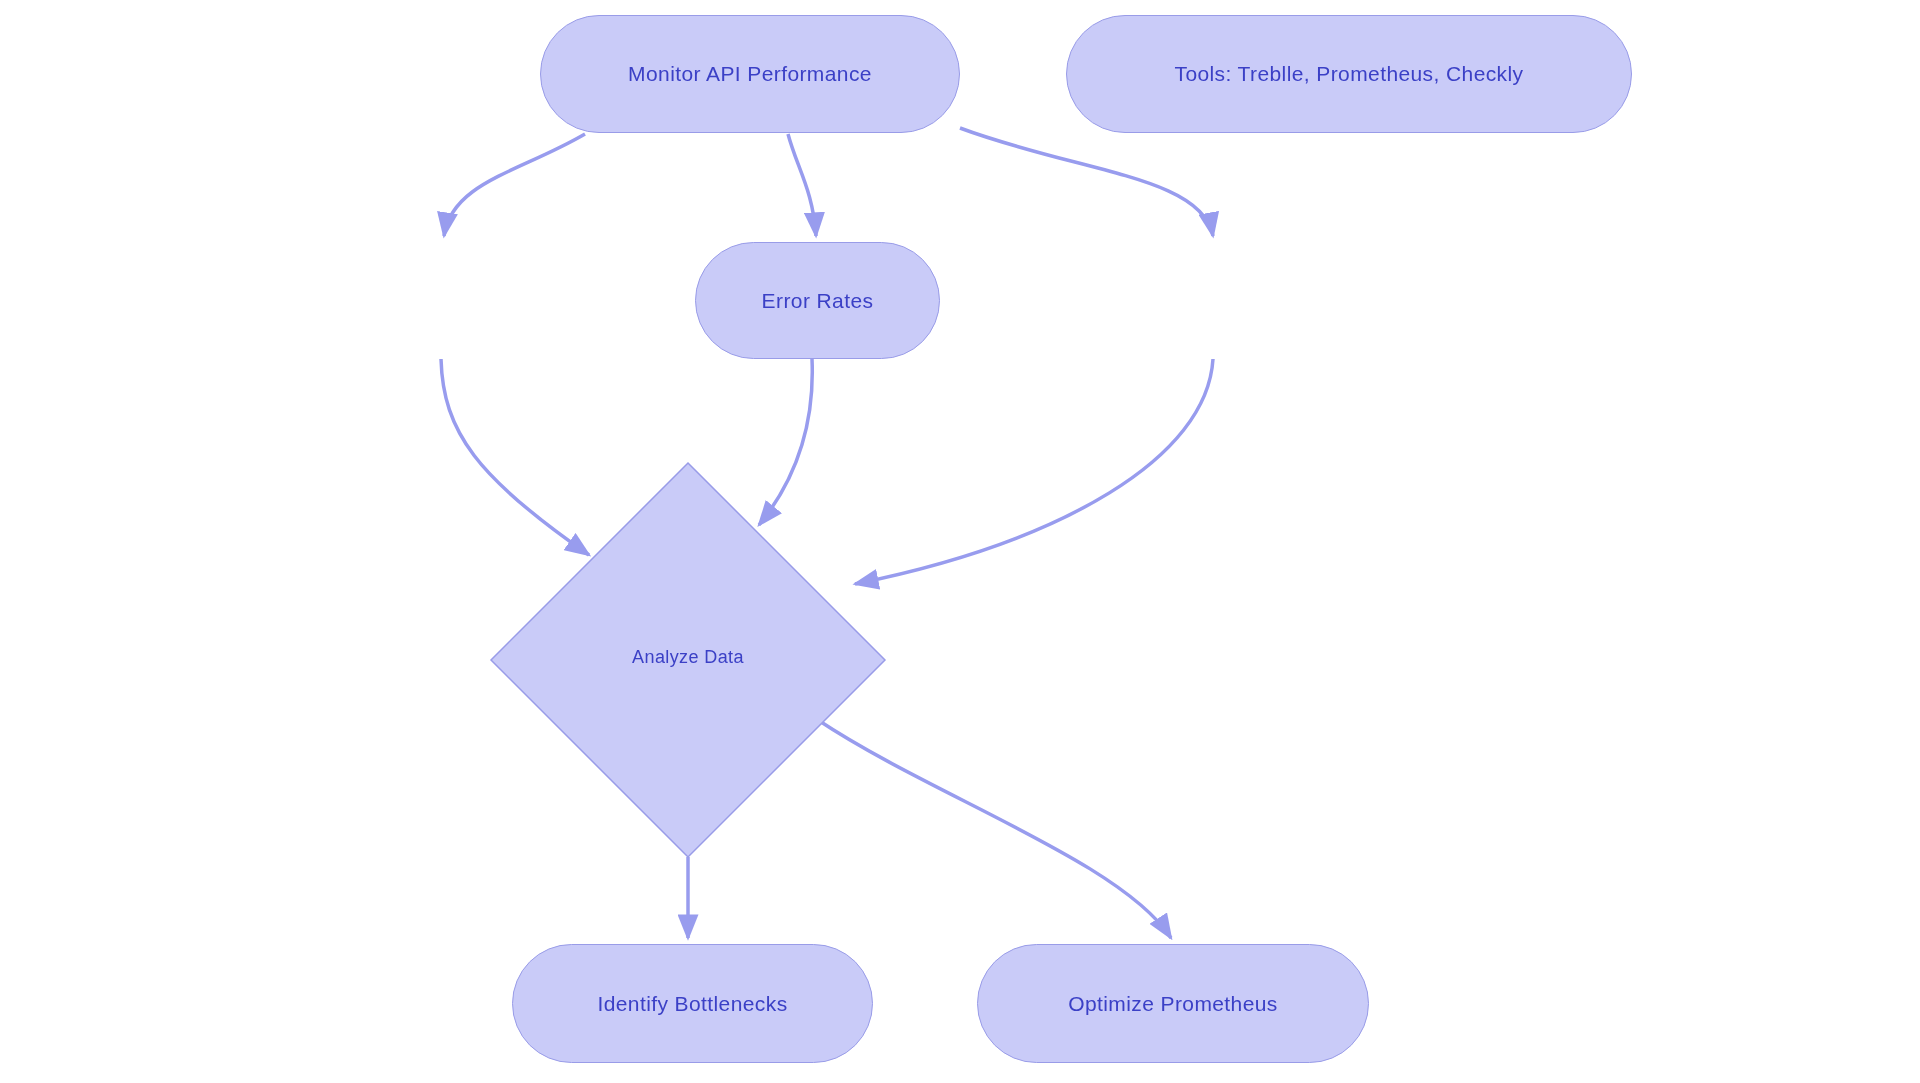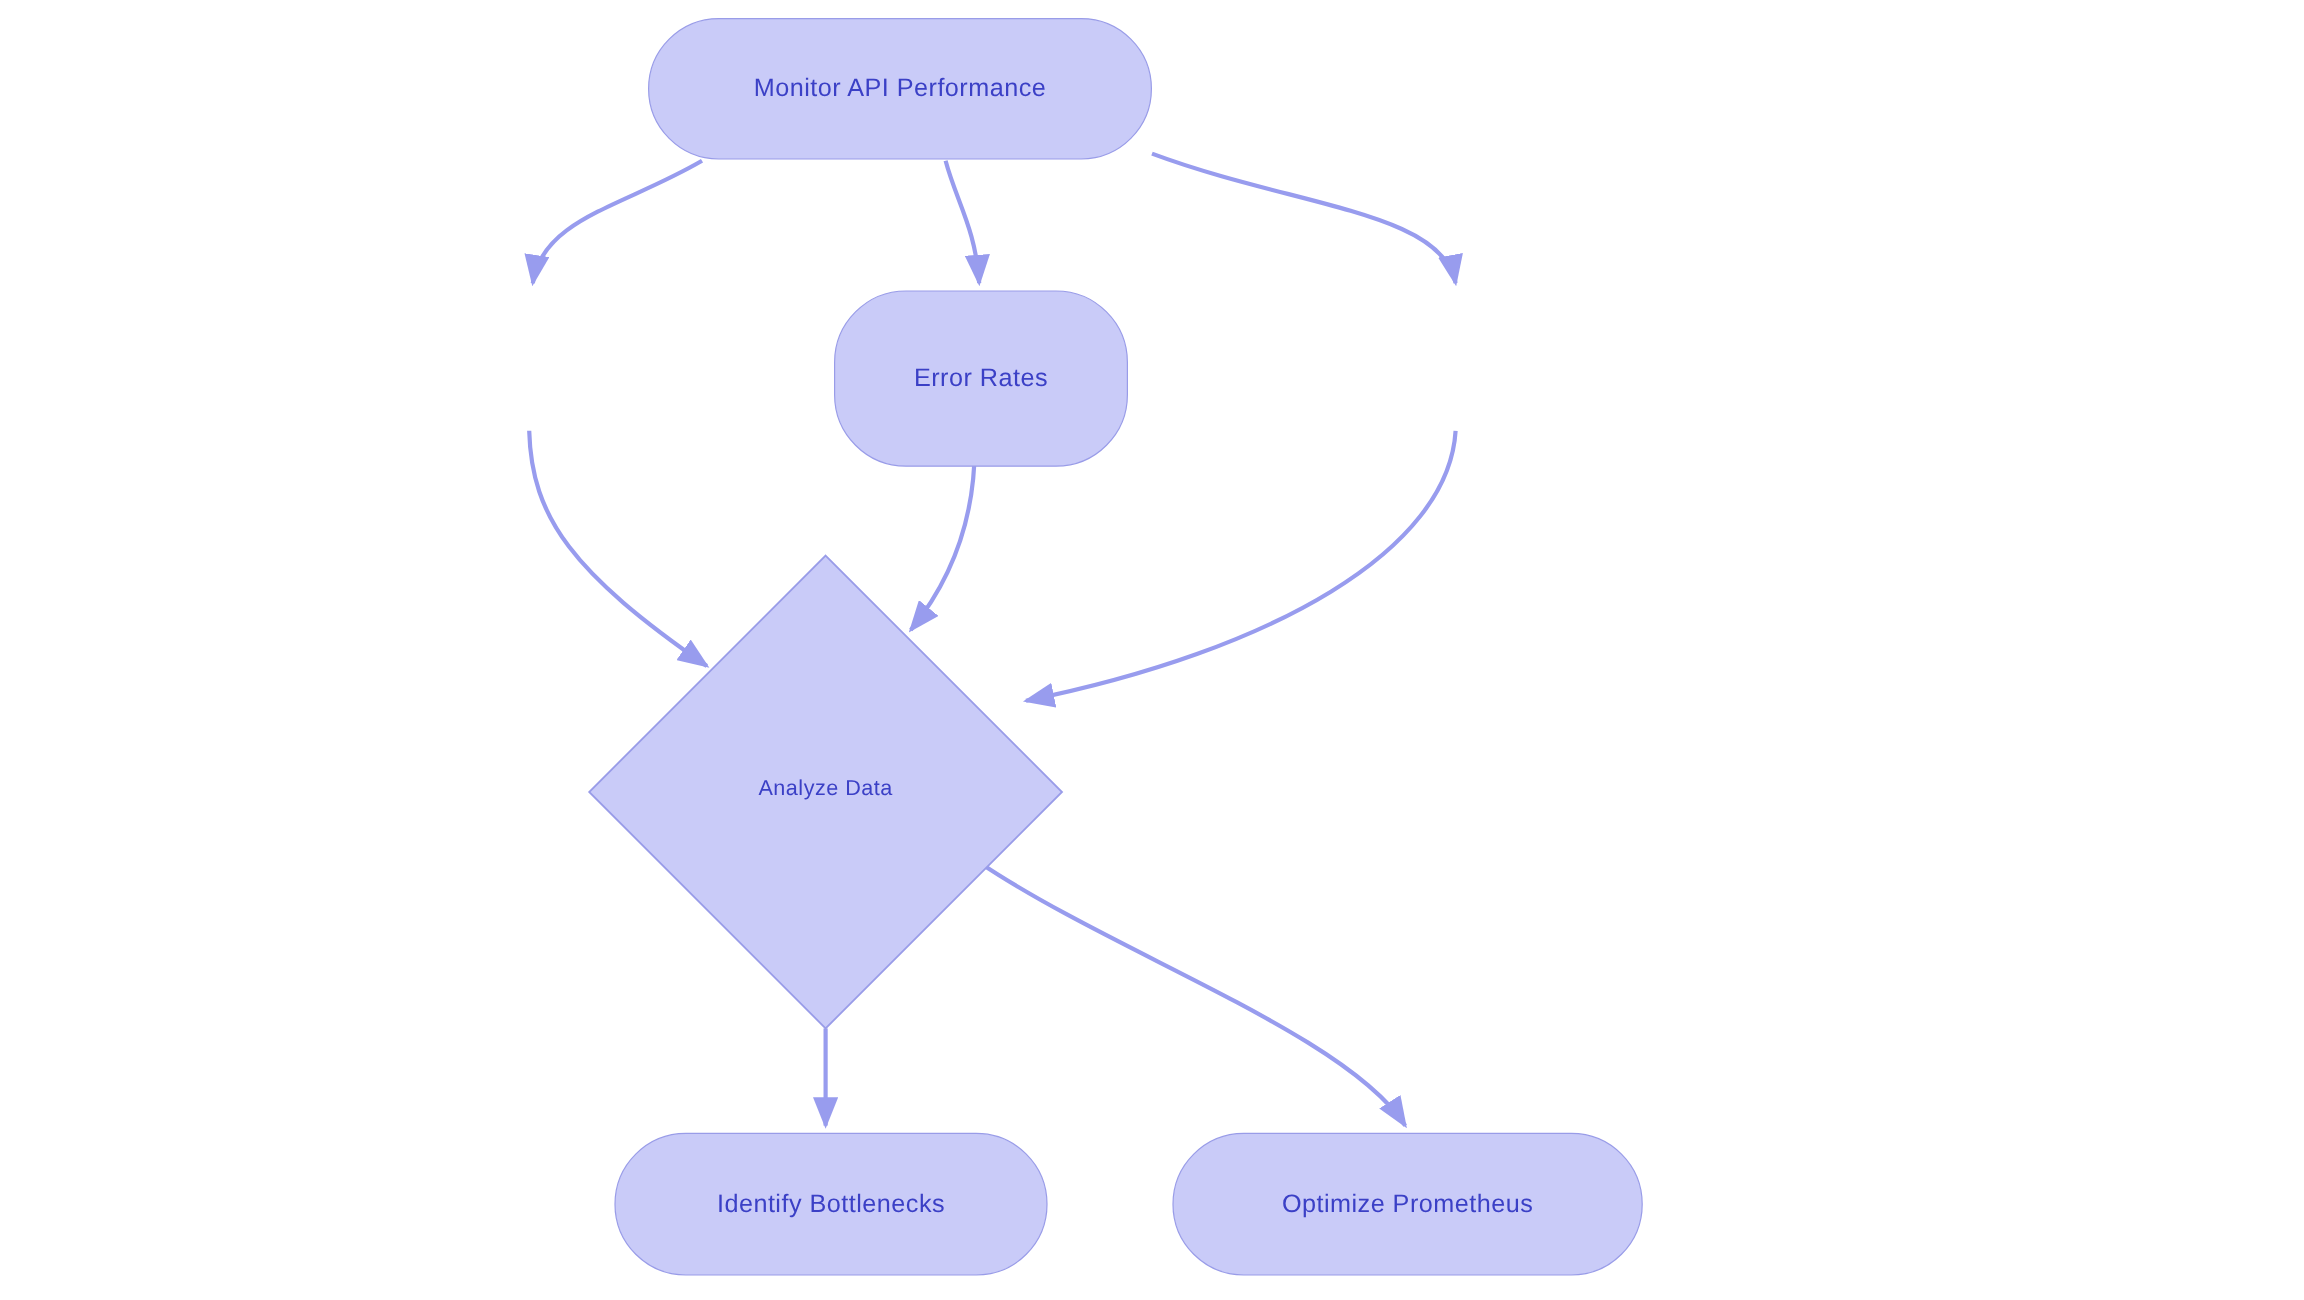--- a/index.html
+++ b/index.html
@@ -64,23 +64,26 @@
     <path class="edge" d="M688,857 L688,938" marker-end="url(#arrow)"></path>
     <path class="edge" d="M818,720 C932,796 1122,862 1171,938" marker-end="url(#arrow)"></path>
 
     <polygon class="diamond-shape" points="688,463 885,660 688,857 491,660"></polygon>
   </svg>
 
   <div class="node" style="left:540px;top:15px;width:420px;height:118px">
     <span>Monitor API Performance</span>
   </div>
 
+  <div class="node" style="left:1066px;top:15px;width:566px;height:118px">
+    <span>Tools: Treblle, Prometheus, Checkly</span>
+  </div>
 
 
-  <div class="node" style="left:695px;top:242px;width:245px;height:147px">
+  <div class="node" style="left:695px;top:242px;width:245px;height:117px">
     <span>Error Rates</span>
   </div>
 
 
   <div class="diamond-label" style="left:688px;top:657px">
     <span>Analyze Data</span>
   </div>
 
   <div class="node" style="left:512px;top:944px;width:361px;height:119px">
     <span>Identify Bottlenecks</span>

